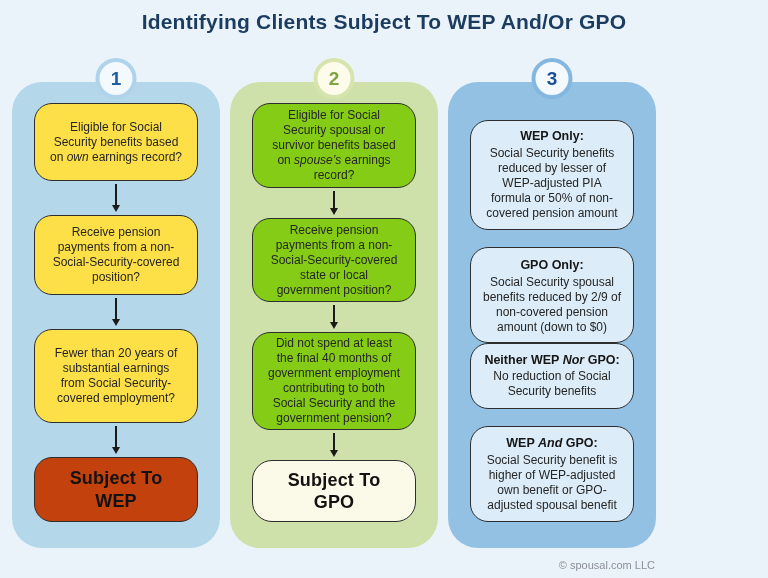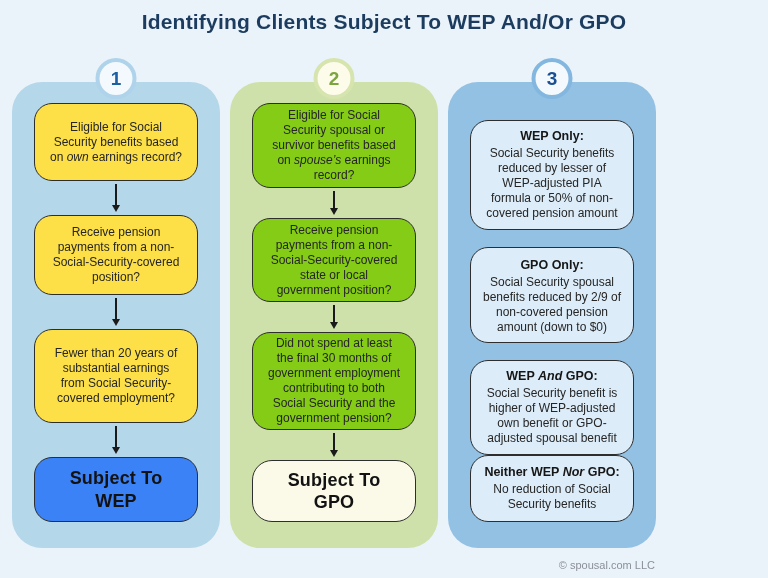--- a/index.html
+++ b/index.html
@@ -43,21 +43,21 @@
   }
   .qbox p{margin:0;}
   .fill-blue{background:#fde047;}
   .fill-cream{background:#84cc16;}
   .q-sm{min-height:78px;}
   .q-lg{min-height:94px;}
   .result{
     min-height:62px;font-size:18px;font-weight:700;color:#121212;
     letter-spacing:.2px;
   }
-  .res-blue{background:#3b82f6;}
+  .res-blue{background:#c2410c;}
   .res-cream{background:#fbf9e8;border-radius:20px;}
   .arrow{
     flex:1 1 auto;min-height:24px;align-self:center;
     display:flex;flex-direction:column;align-items:center;padding:3px 0;
   }
   .arrow i{display:block;}
   .arrow .line{width:1.5px;flex:1 1 auto;background:#1a1a1a;}
   .arrow .head{
     width:0;height:0;
     border-left:4.5px solid transparent;border-right:4.5px solid transparent;
@@ -134,21 +134,21 @@
           <i class="head"></i>
         </div>
       <div class="qbox fill-cream q-sm">
         <p>Receive pension payments from a non-Social-Security-covered state or local government position?</p>
       </div>
       <div class="arrow">
           <i class="line"></i>
           <i class="head"></i>
         </div>
       <div class="qbox fill-cream q-lg">
-        <p>Did not spend at least the final 30 months of government employment contributing to both Social Security and the government pension?</p>
+        <p>Did not spend at least the final 40 months of government employment contributing to both Social Security and the government pension?</p>
       </div>
       <div class="arrow">
           <i class="line"></i>
           <i class="head"></i>
         </div>
       <div class="qbox result res-cream">
         <p>Subject To GPO</p>
       </div>
     </section>
 
@@ -157,27 +157,27 @@
         <span>3</span>
       </div>
       <div class="obox o1">
         <p class="obt"><span>WEP Only:</span><em></em><span></span></p>
         <p class="obb">Social Security benefits reduced by lesser of WEP-adjusted PIA formula or 50% of non-covered pension amount</p>
       </div>
       <div class="obox o2">
         <p class="obt"><span>GPO Only:</span><em></em><span></span></p>
         <p class="obb">Social Security spousal benefits reduced by 2/9 of non-covered pension amount (down to $0)</p>
       </div>
+      <div class="obox o4 last">
+        <p class="obt"><span>Neither WEP </span><em>Nor</em><span> GPO:</span></p>
+        <p class="obb">No reduction of Social Security benefits</p>
+      </div>
       <div class="obox o3">
         <p class="obt"><span>WEP </span><em>And</em><span> GPO:</span></p>
         <p class="obb">Social Security benefit is higher of WEP-adjusted own benefit or GPO-adjusted spousal benefit</p>
-      </div>
-      <div class="obox o4 last">
-        <p class="obt"><span>Neither WEP </span><em>Nor</em><span> GPO:</span></p>
-        <p class="obb">No reduction of Social Security benefits</p>
       </div>
     </section>
 
   </div>
 
   <div class="credit">© spousal.com LLC</div>
 
 </div>
 
 </body></html>

